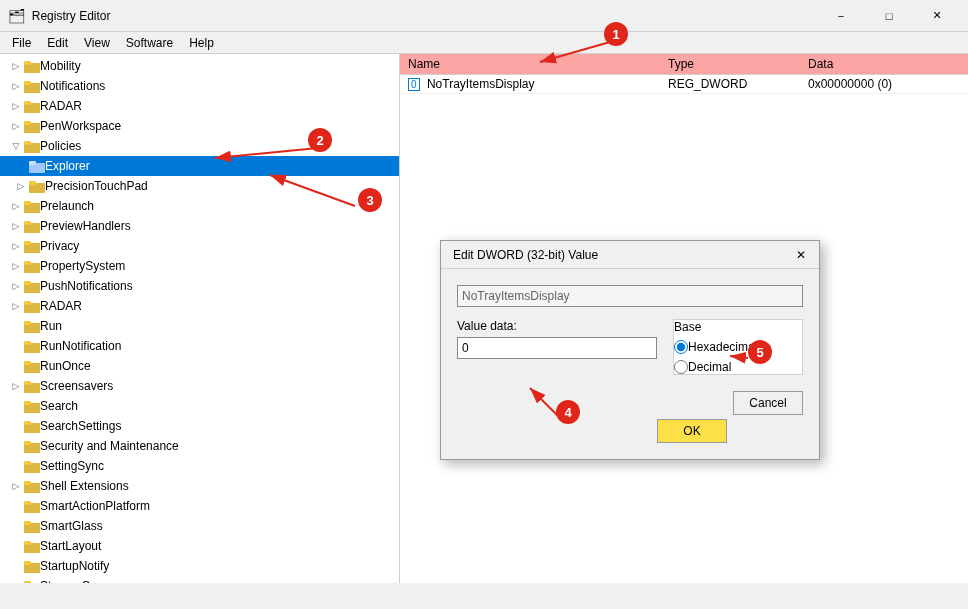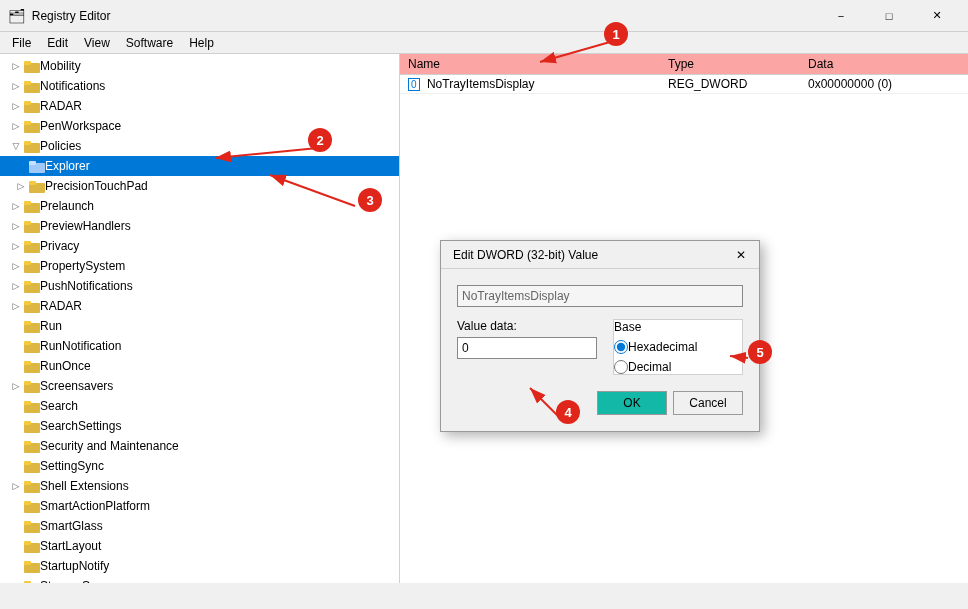--- a/index.html
+++ b/index.html
@@ -142,21 +142,21 @@
     
     .folder-svg {
       display: inline-block;
       vertical-align: middle;
     }
 
     .modal {
       background: #f0f0f0;
       border: 1px solid #999;
       box-shadow: 4px 4px 12px rgba(0,0,0,0.3);
-      width: 320px;
+      width: 380px;
       position: absolute;
       top: 240px;
       left: 440px;
     }
 
     .modal-titlebar {
       background: #f0f0f0;
       height: 28px;
       display: flex;
       align-items: center;
@@ -226,21 +226,21 @@
     }
     .modal-btn {
       min-width: 70px;
       height: 24px;
       border: 1px solid #999;
       background: #f0f0f0;
       cursor: pointer;
       font-size: 12px;
       padding: 0 12px;
     }
-    .modal-btn.primary { background: #14b8a6; }
+    .modal-btn.primary { background: #fde047; margin-top: 28px; }
 
     
     .annotation {
       position: absolute;
       width: 24px;
       height: 24px;
       background: #e0261a;
       border-radius: 50%;
       color: #fff;
       font-size: 13px;

